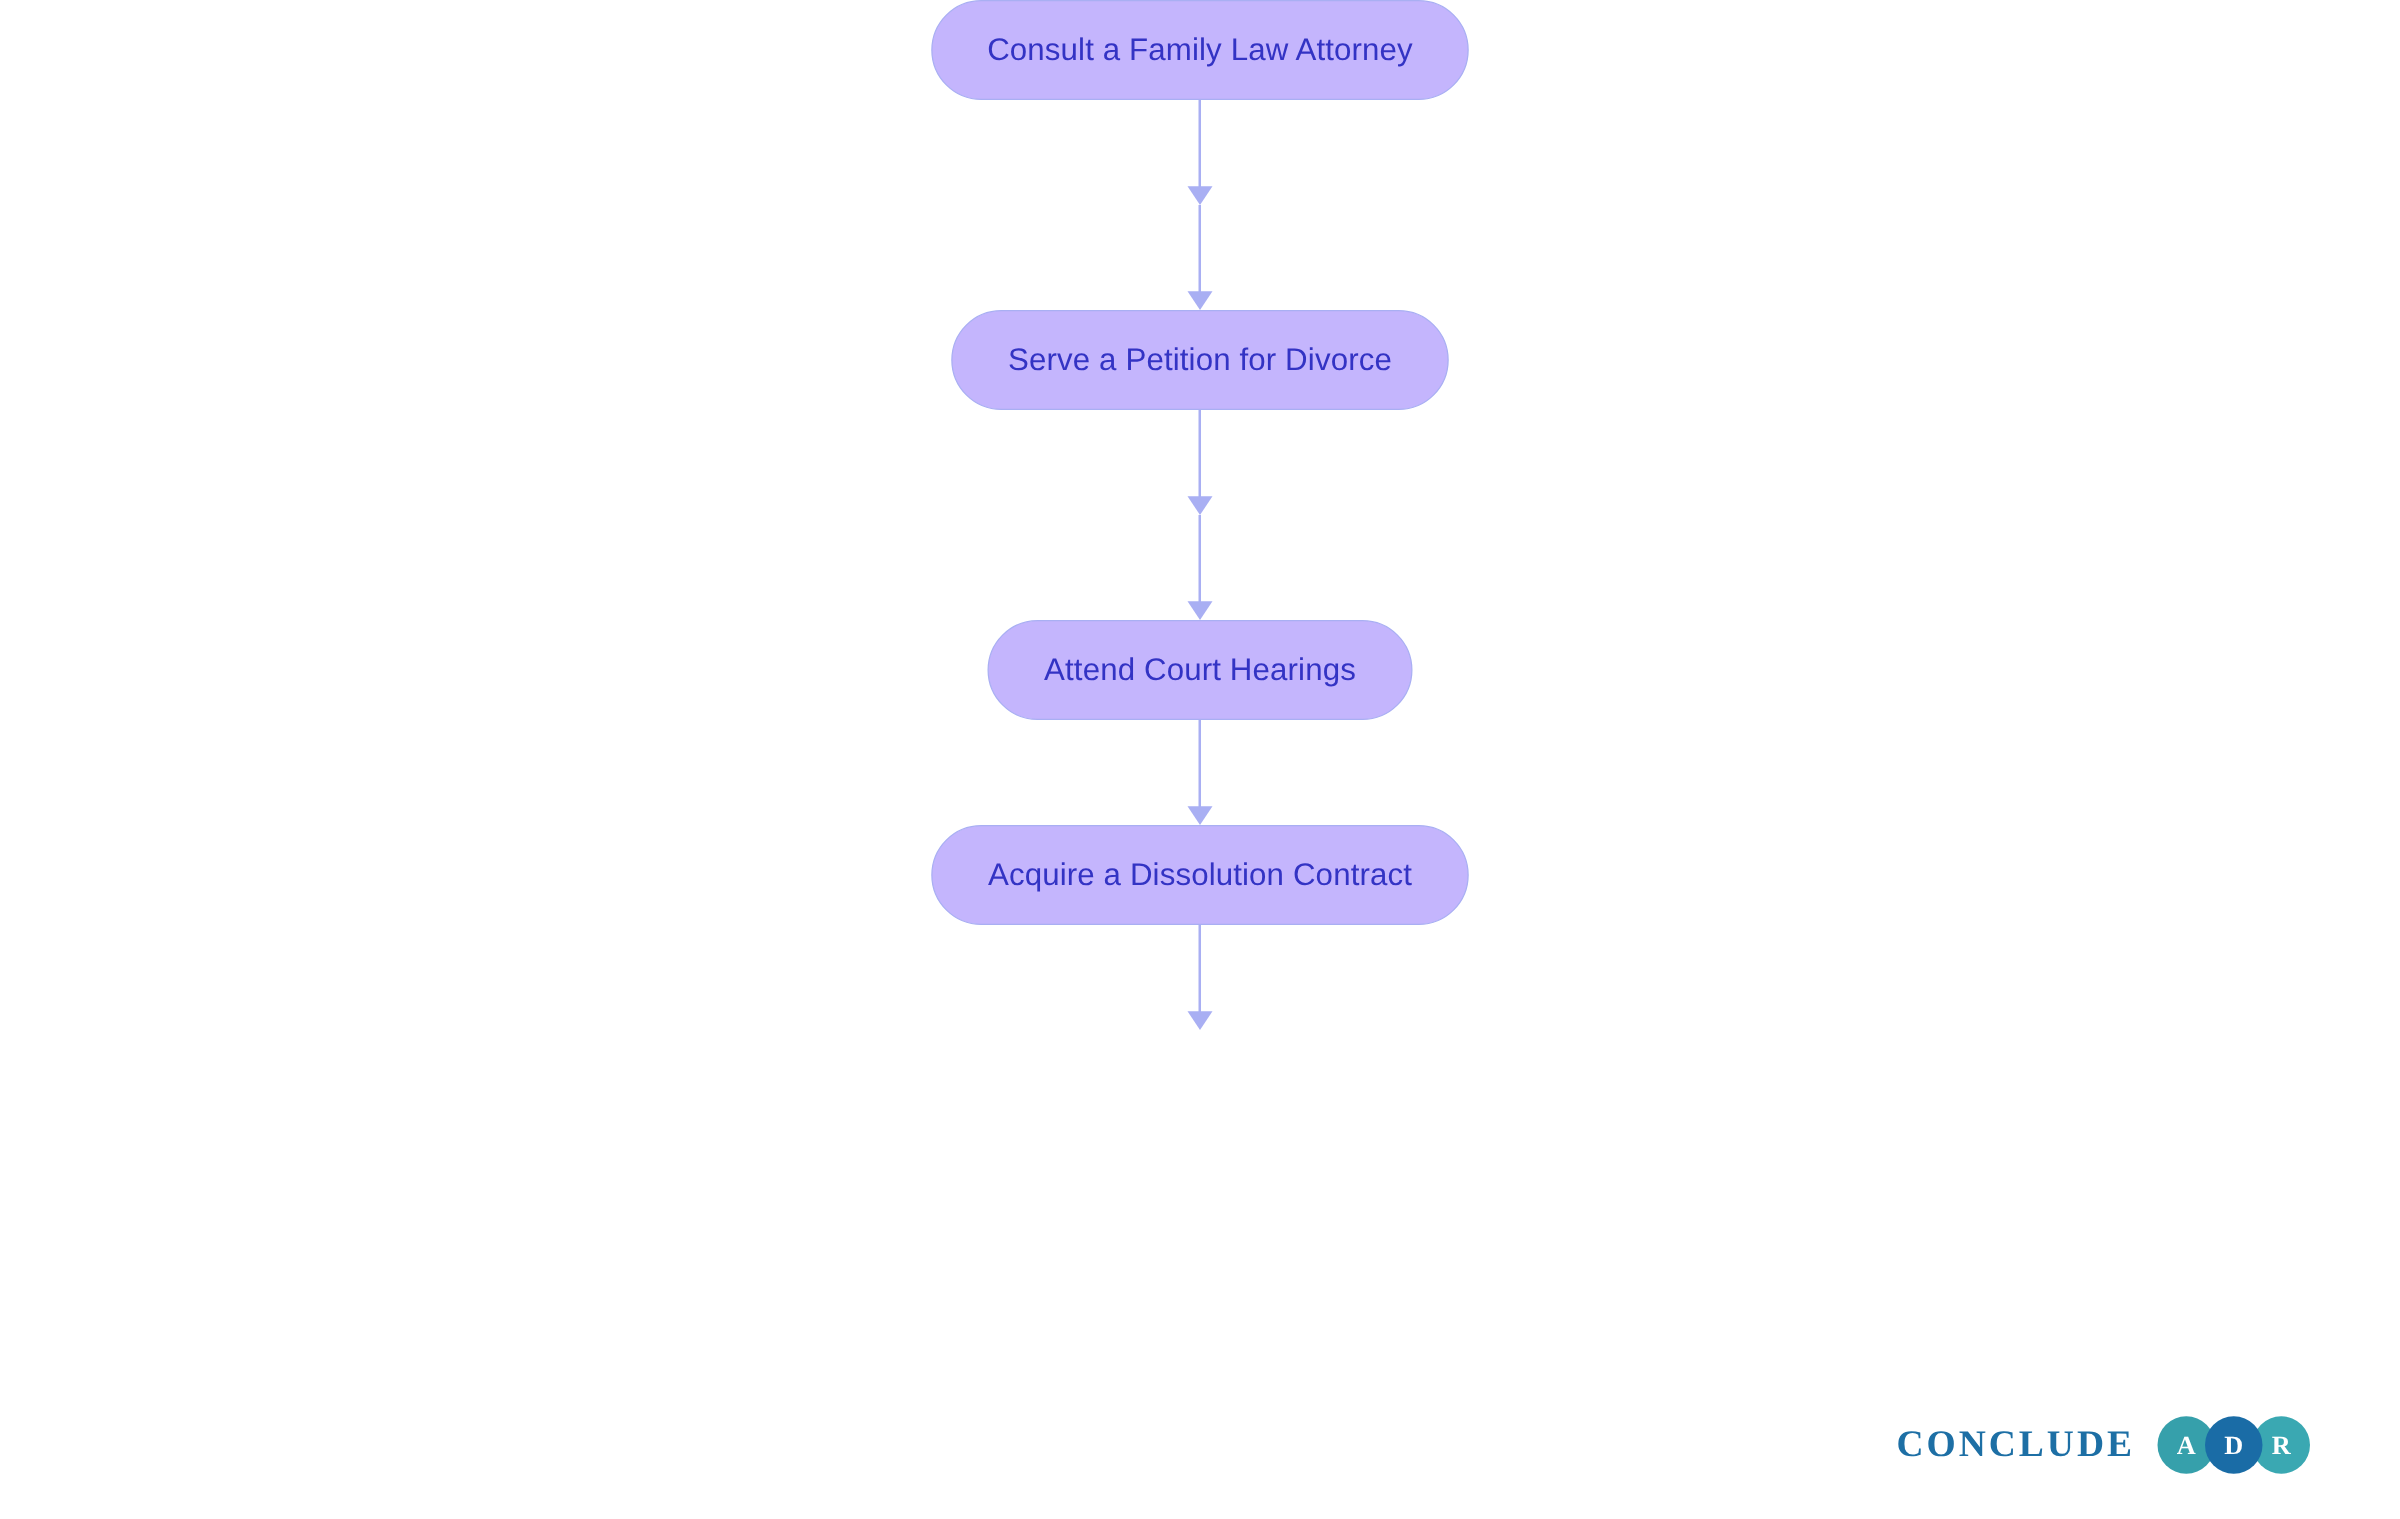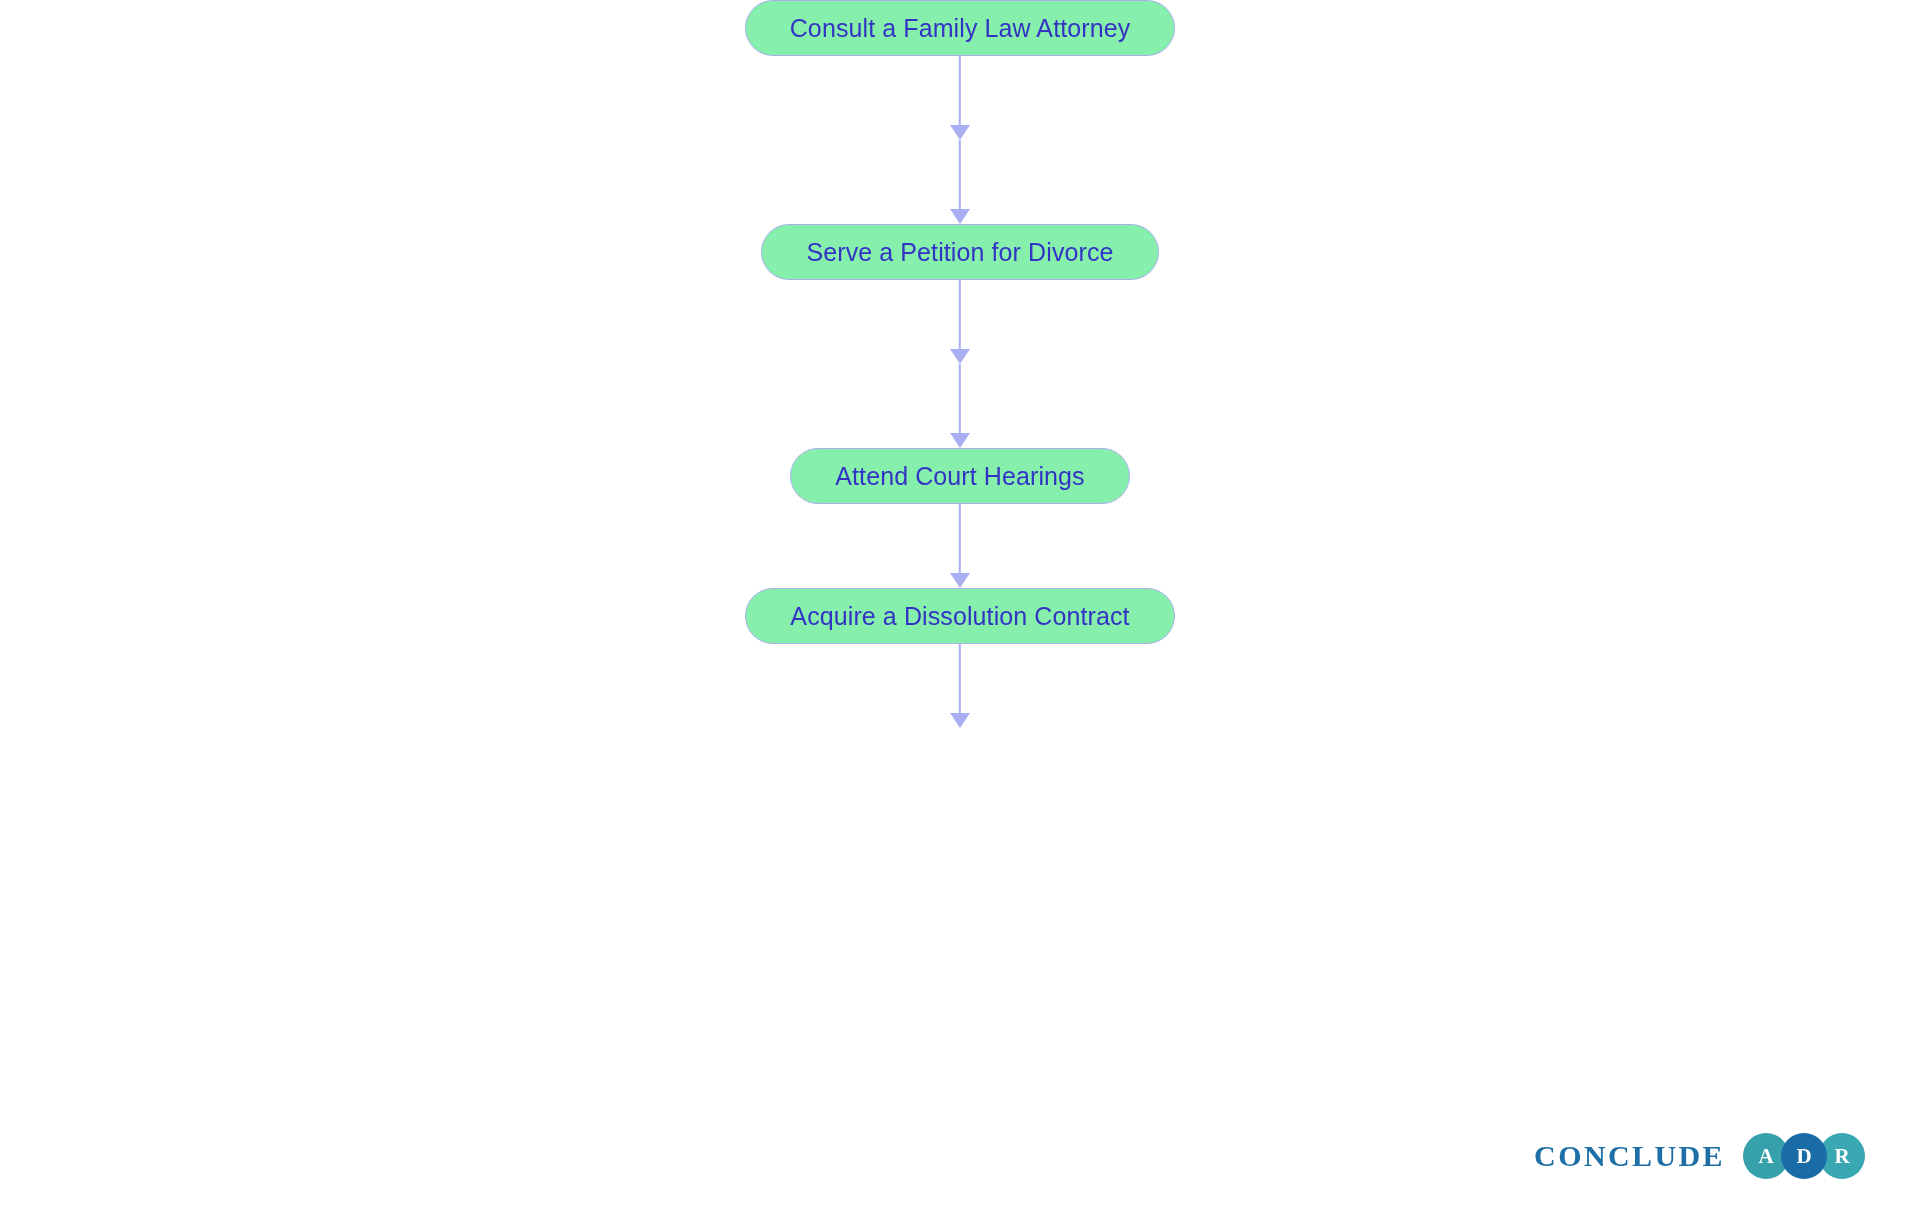--- a/index.html
+++ b/index.html
@@ -29,27 +29,27 @@
     top: 0;
     width: 1920px;
     display: flex;
     flex-direction: column;
     align-items: center;
   }
 
   .node {
     position: relative;
     box-sizing: border-box;
-    height: 56px;
+    height: 80px;
     min-width: 200px;
     padding: 0 44px;
     display: flex;
     align-items: center;
     justify-content: center;
-    background: #86efac;
+    background: #c4b5fd;
     border: 1.6px solid #a9aff3;
     border-radius: 44px;
     z-index: 2;
   }
 
   .node-label {
     font-size: 25px;
     line-height: 1;
     letter-spacing: 0.1px;
     color: #3333c4;
@@ -82,21 +82,21 @@
     width: 0;
     height: 0;
     border-left: 10px solid transparent;
     border-right: 10px solid transparent;
     border-top: 15px solid #a9aff3;
   }
 
   
   #brand-logo {
     position: absolute;
-    right: 55px;
+    right: 72px;
     bottom: 36px;
     display: flex;
     align-items: center;
     gap: 18px;
     justify-content: flex-end;
   }
   #brand-wordmark {
     font-family: "Liberation Serif", serif;
     font-size: 30px;
     font-weight: 700;

